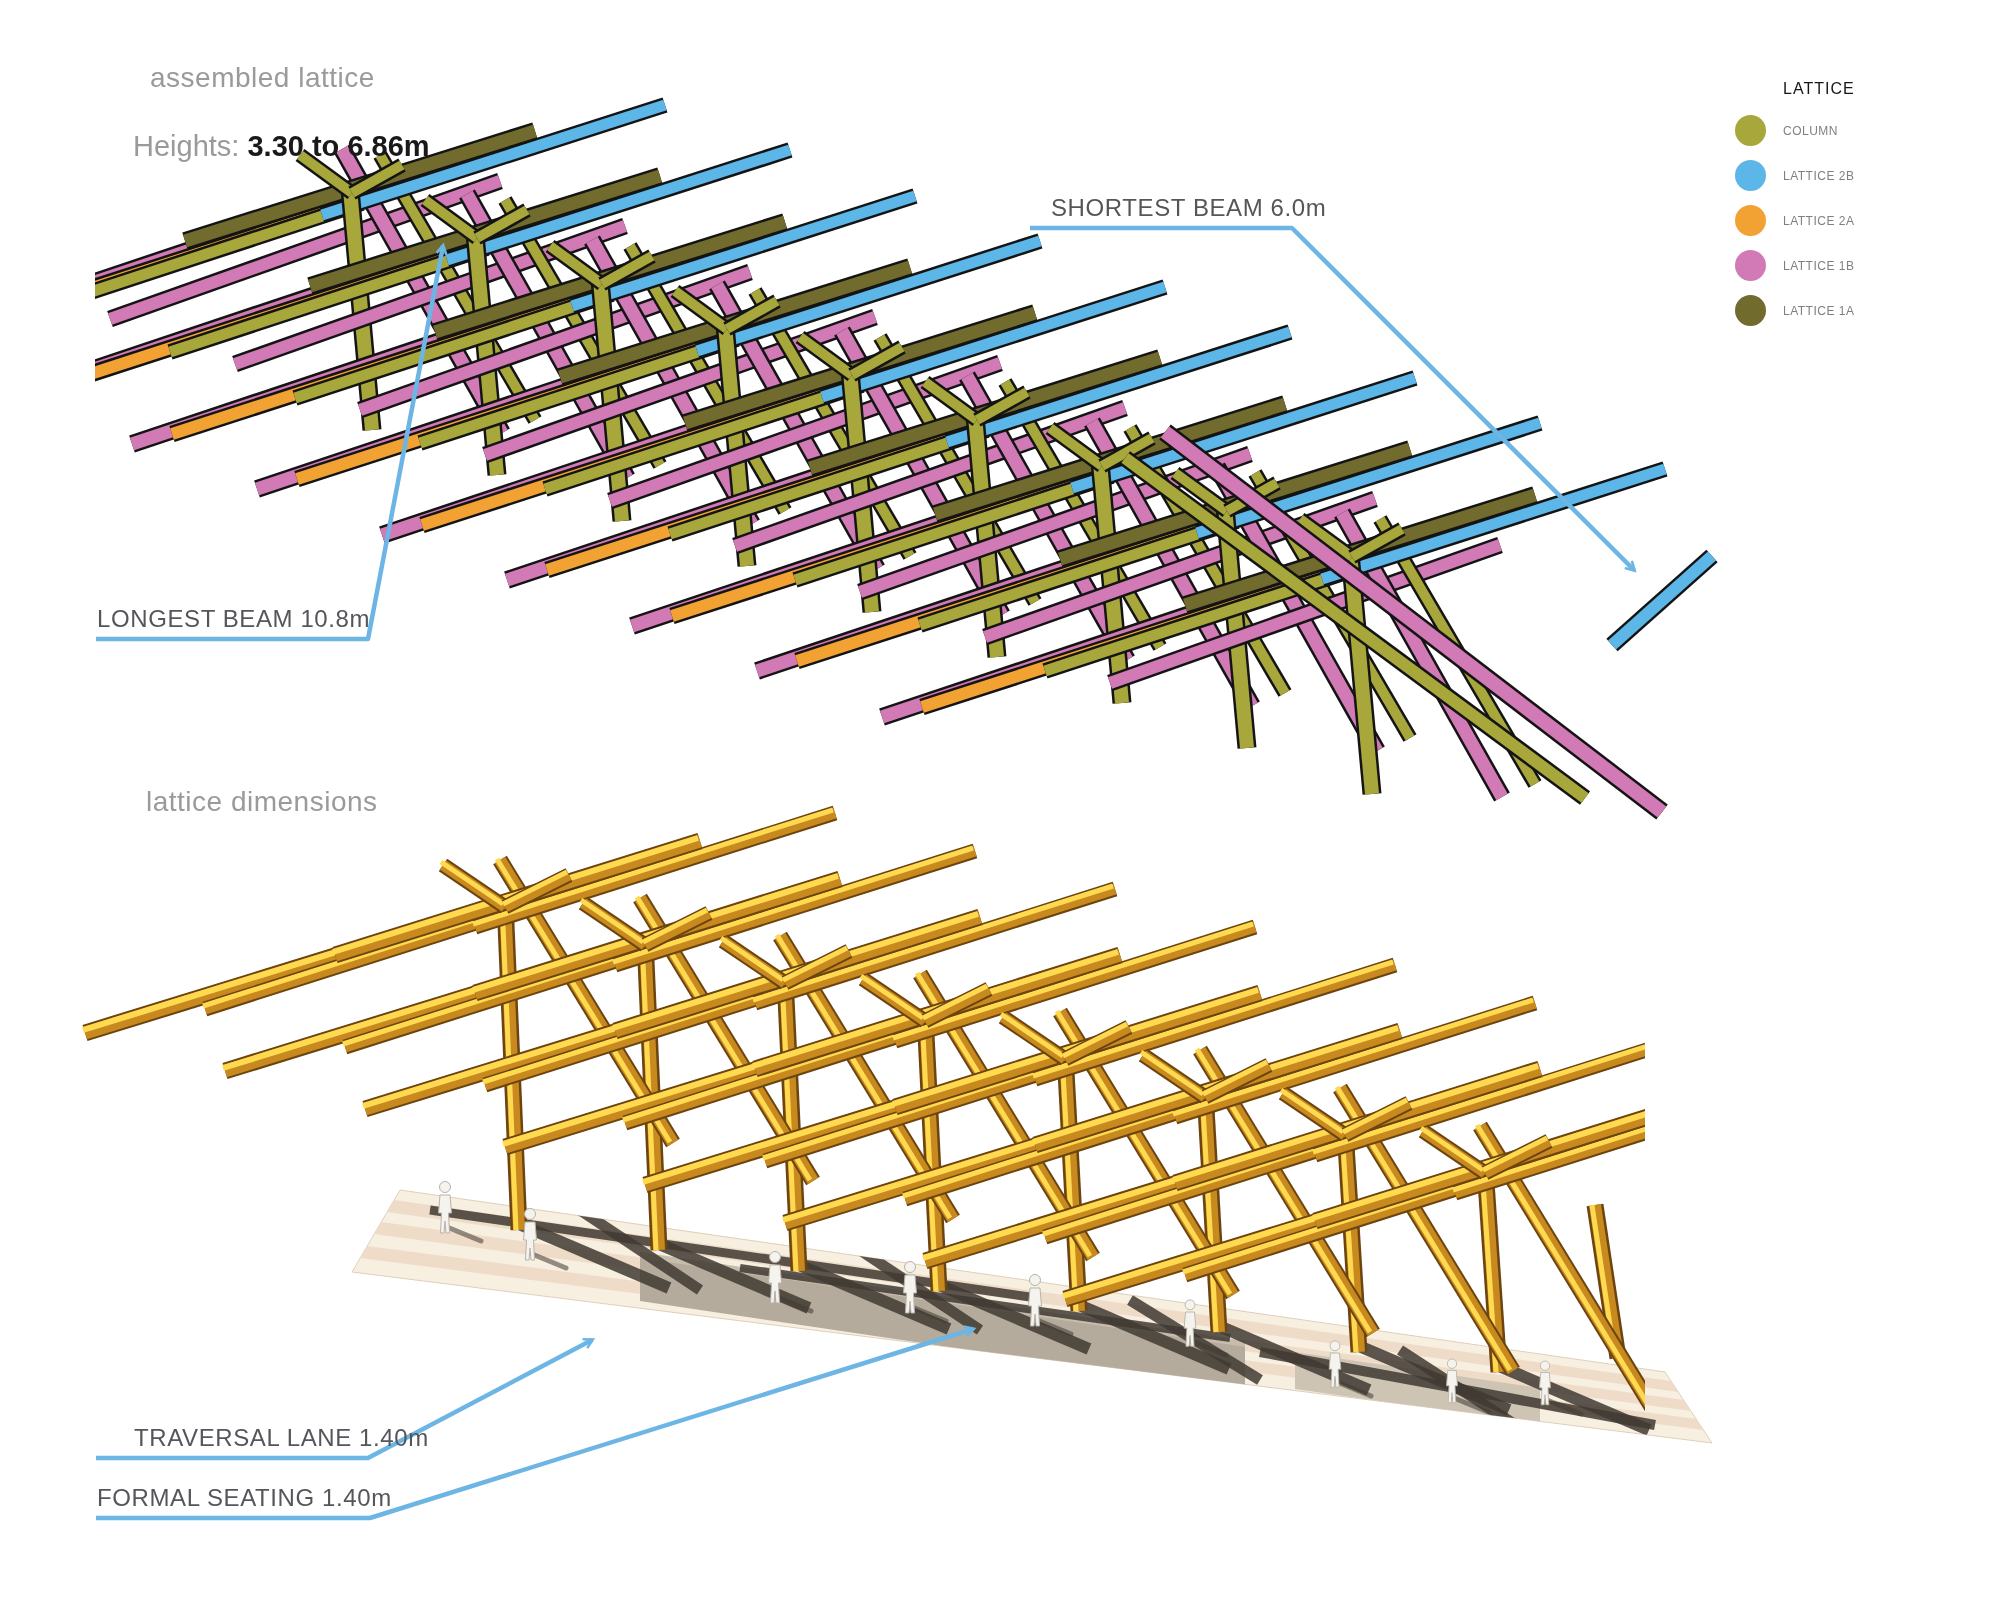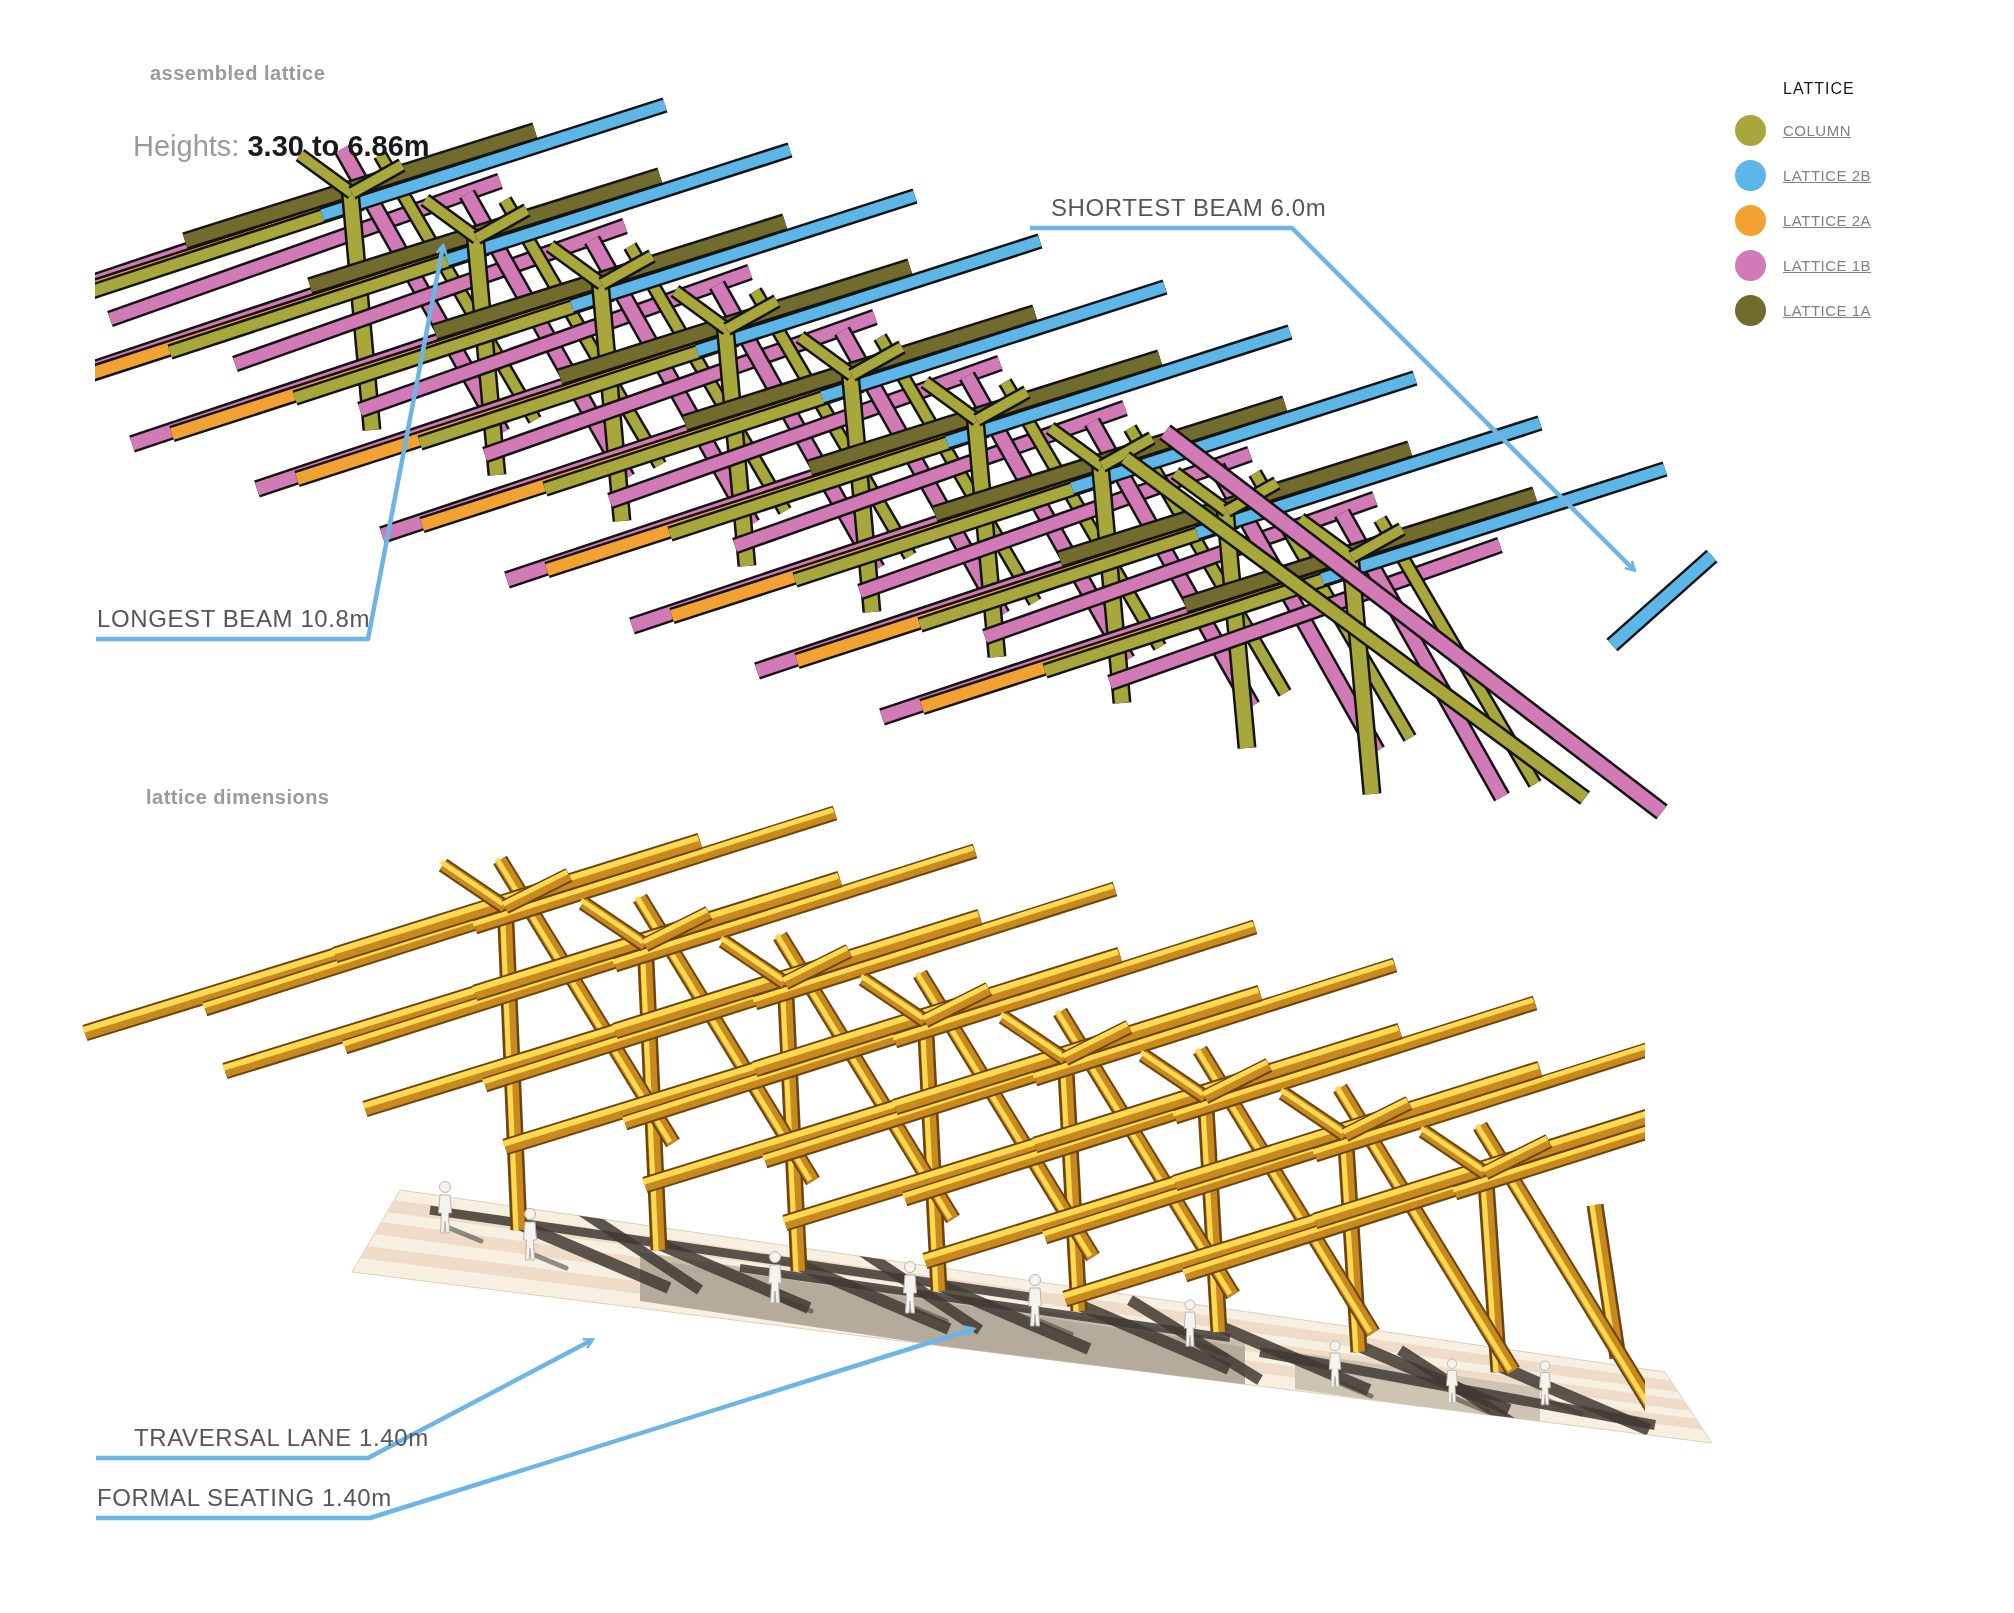--- a/index.html
+++ b/index.html
@@ -2,31 +2,31 @@
 <html style="--annotation-blue: #6cb5e4; --heading-gray: #9a9a9a; --label-gray: #55565a; --value-black: #191919; --legend-label-gray: #7f8083; --column-olive: #a7a73c; --lattice-2b-blue: #5cb6e8; --lattice-2a-orange: #f2a233; --lattice-1b-pink: #d17ab6; --lattice-1a-olive: #716b2e; --wood-dark: #6b4410; --wood-mid: #c8891f; --wood-light: #ffd94f; --ground-cream: #f7efe0; --ground-tan: #efdcc8; --walkway-gray: #b5ab9c; --shadow-dark: #3f3a32;"><head>
 <meta charset="utf-8">
 <style>
   html,body{margin:0;padding:0;background:#ffffff;}
   .canvas{
     position:relative;width:2014px;height:1613px;background:#ffffff;overflow:hidden;
     font-family:"Liberation Sans", sans-serif;
   }
   .scene{position:absolute;left:0;top:0;}
   .lbl{position:absolute;white-space:nowrap;}
-  .section-title{font-size:20px;color:var(--heading-gray);letter-spacing:.5px;font-weight:700;}
+  .section-title{font-size:28px;color:var(--heading-gray);letter-spacing:.5px;font-weight:400;}
   .stat-line{font-size:29px;color:var(--heading-gray);}
   .stat-line b{color:var(--value-black);font-weight:bold;}
   .stats-right{text-align:right;line-height:29px;}
   .callout{font-size:24px;color:var(--label-gray);letter-spacing:.6px;font-weight:400;}
   .legend{position:absolute;left:1735px;top:80px;width:240px;}
   .legend-title{font-size:16px;font-weight:normal;color:#161616;letter-spacing:1px;margin-left:48px;}
   .legend-items{margin-top:17px;display:flex;flex-direction:column;gap:14px;}
   .legend-row{display:flex;align-items:center;gap:17px;}
   .swatch{width:31px;height:31px;border-radius:50%;flex:0 0 auto;}
-  .legend-label{font-size:15px;color:var(--legend-label-gray);letter-spacing:.5px;text-decoration:underline;}
+  .legend-label{font-size:12px;color:var(--legend-label-gray);letter-spacing:.5px;}
 
   
   .u{stroke:#141414;fill:none;stroke-linecap:butt;}
   .c-col{stroke:var(--column-olive);fill:none;}
   .c-blue{stroke:var(--lattice-2b-blue);fill:none;}
   .c-orange{stroke:var(--lattice-2a-orange);fill:none;}
   .c-pink{stroke:var(--lattice-1b-pink);fill:none;}
   .c-dark{stroke:var(--lattice-1a-olive);fill:none;}
 
   

